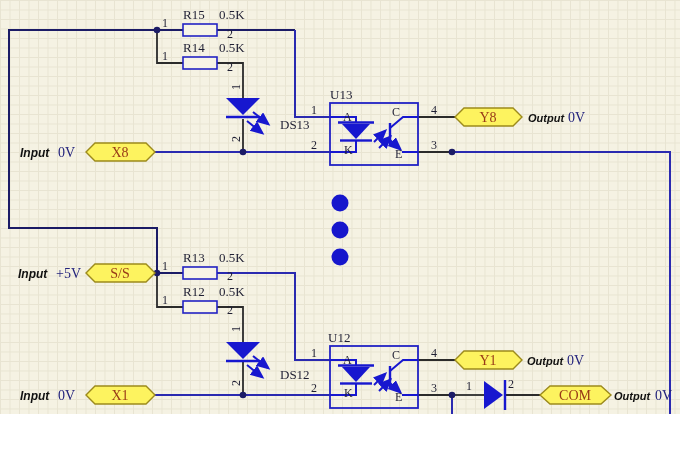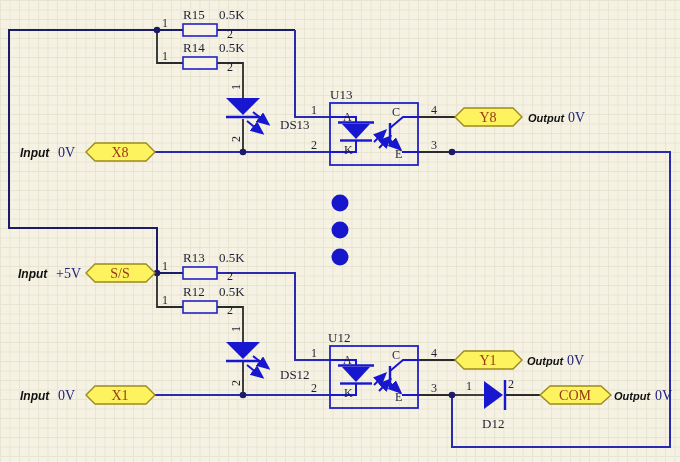--- a/index.html
+++ b/index.html
@@ -1,17 +1,17 @@
 <!DOCTYPE html>
 <html><head>
 <meta charset="utf-8">
 <style>
   html,body{margin:0;padding:0;background:#ffffff;}
   .stage{
-    position:relative;width:680px;height:462px;overflow:hidden;
+    position:relative;width:680px;height:414px;overflow:hidden;
     background-color:#f5f2e3;
     background-image:
       linear-gradient(#e8e4d2 1px, transparent 1px),
       linear-gradient(90deg, #e8e4d2 1px, transparent 1px);
     background-size:9.5px 9.5px;
   }
   svg{position:absolute;left:0;top:0;}
   .wire-navy{stroke:#1b1b66;stroke-width:2;fill:none;}
   .wire-blue{stroke:#2a2ab0;stroke-width:2;fill:none;}
   .wire-blk{stroke:#2b2b2b;stroke-width:1.8;fill:none;}

